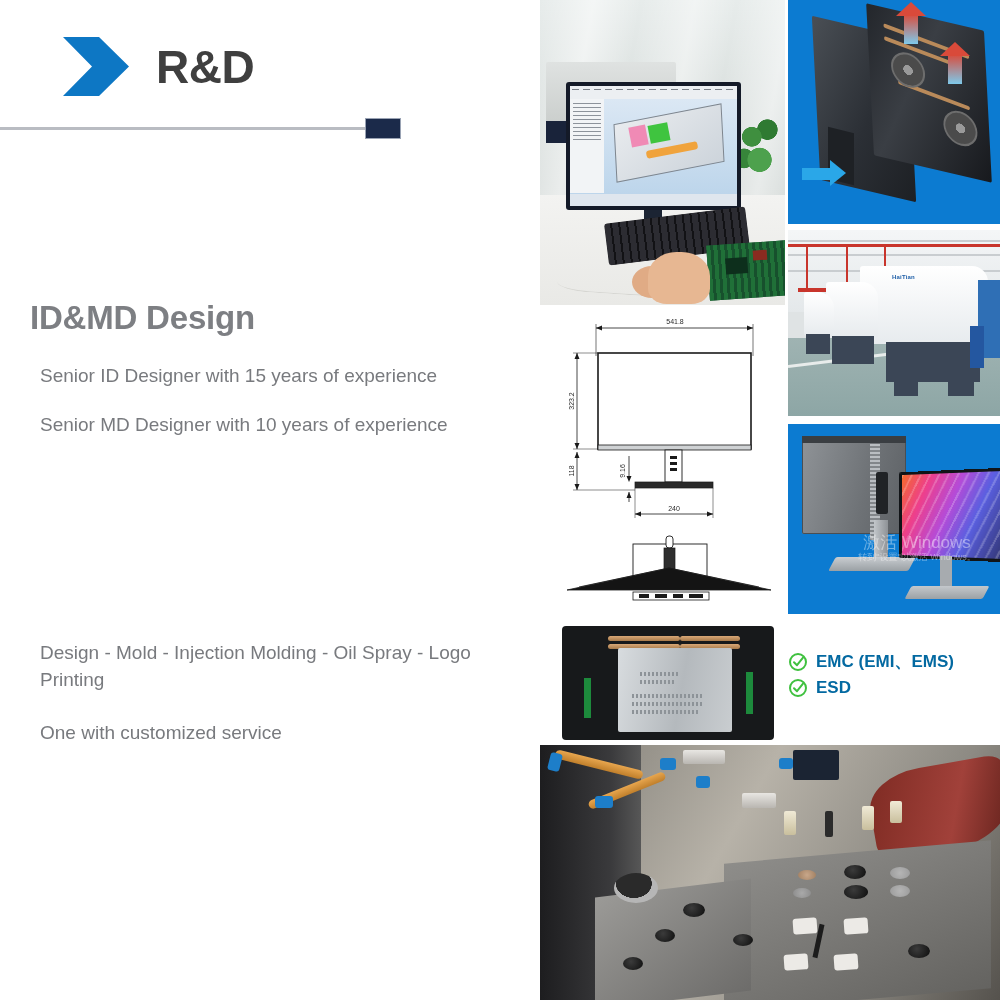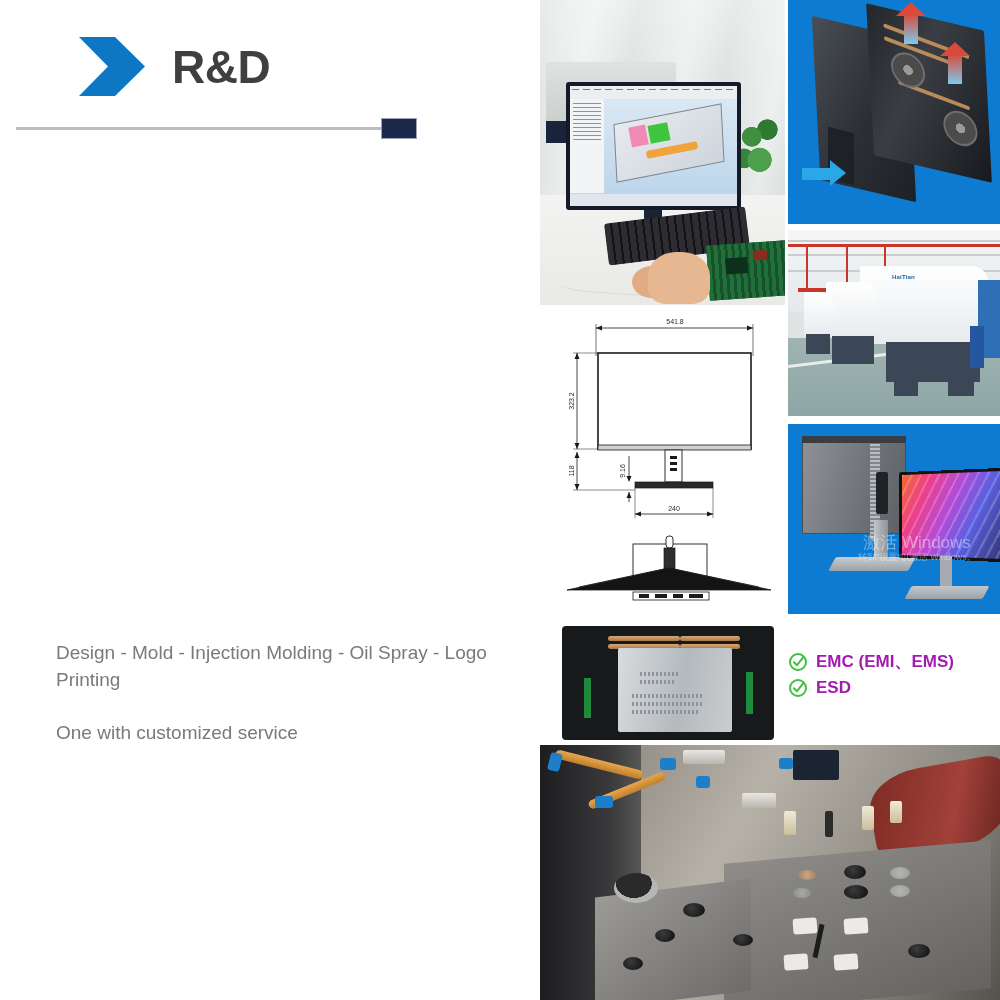--- a/index.html
+++ b/index.html
@@ -5,21 +5,21 @@
   * { box-sizing: border-box; margin: 0; padding: 0; }
   html, body {
     width: 1000px; height: 1000px;
     background: #ffffff;
     font-family: "Liberation Sans", sans-serif;
     overflow: hidden;
   }
   #page { position: relative; width: 1000px; height: 1000px; background: #fff; }
 
   
-  .left-col { position: absolute; left: 16px; top: 0; width: 540px; height: 753px; background: #fff; }
+  .left-col { position: absolute; left: 0; top: 0; width: 540px; height: 753px; background: #fff; }
 
   .header-row { position: absolute; left: 63px; top: 33px; display: flex; align-items: center; }
   .chevron { width: 66px; height: 67px; position: relative; }
   .chevron svg { display: block; }
   .header-title {
     margin-left: 27px; font-size: 46px; font-weight: bold; color: #3f3f3f;
     letter-spacing: -0.5px; line-height: 1;
   }
 
   .divider-wrap { position: absolute; left: 0; top: 118px; width: 540px; height: 22px; }
@@ -174,21 +174,21 @@
   .int-plate { position:absolute; left:56px; top:22px; width:114px; height:84px;
     background: linear-gradient(100deg,#d8dcdf,#b4b9bd 55%, #c9cdd0); border-radius:2px; }
   .int-vent { position:absolute; background: repeating-linear-gradient(90deg,#8d9398 0 2px, transparent 2px 4px); height:4px; }
   .int-pipe { position:absolute; height:5px; background: linear-gradient(#d8a877,#a87a4a); border-radius:3px; }
   .int-green { position:absolute; width:7px; background:#1d8a3c; }
 
   
   .cert-box { position:absolute; left:788px; top:650px; width:212px; height:62px; }
   .cert-row { display:flex; align-items:center; margin-bottom:5px; }
   .cert-icon { width:20px; height:20px; flex:0 0 20px; margin-right:8px; }
-  .cert-text { color:#a21caf; font-size:17px; font-weight:bold; white-space:nowrap; }
+  .cert-text { color:#0369a1; font-size:17px; font-weight:bold; white-space:nowrap; }
 
   
   #ph-mold { left: 540px; top: 745px; width: 460px; height: 255px; background:#6d6b66; }
   .md-bg { position:absolute; inset:0; background: linear-gradient(120deg,#7d7a73 0%, #b7b2a8 40%, #8d8a83 72%, #55524d 100%); filter: blur(0.4px); }
   .md-dark { position:absolute; left:0; top:0; width:22%; height:100%;
     background: linear-gradient(90deg,#1d1d1f,#3a3a3c 70%, #575757); }
   .md-block-l { position:absolute; left:12%; top:56%; width:34%; height:44%;
     background: linear-gradient(145deg,#9b9a97,#6d6c6a); transform: skewY(-7deg); }
   .md-block-r { position:absolute; left:40%; top:42%; width:58%; height:58%;
     background: linear-gradient(160deg,#8e8d8a,#646360); transform: skewY(-5deg); }
@@ -218,20 +218,27 @@
         </svg>
       </div>
       <div class="header-title">R&amp;D</div>
     </div>
 
     <div class="divider-wrap">
       <div class="divider-line"></div>
       <div class="divider-block"></div>
     </div>
 
+    <div class="section" id="sec-id">
+      <div class="section-title">ID&amp;MD Design</div>
+      <div class="section-lines">
+        <div class="section-line">Senior ID Designer with 15 years of experience</div>
+        <div class="section-line">Senior MD Designer with 10 years of experience</div>
+      </div>
+    </div>
 
     <div class="section" id="sec-mold">
       <div class="section-lines">
         <div class="section-line">Design - Mold - Injection Molding - Oil Spray - Logo Printing</div>
         <div class="section-line">One with customized service</div>
       </div>
     </div>
   </div>
 
   <div class="photo" id="ph-office">

